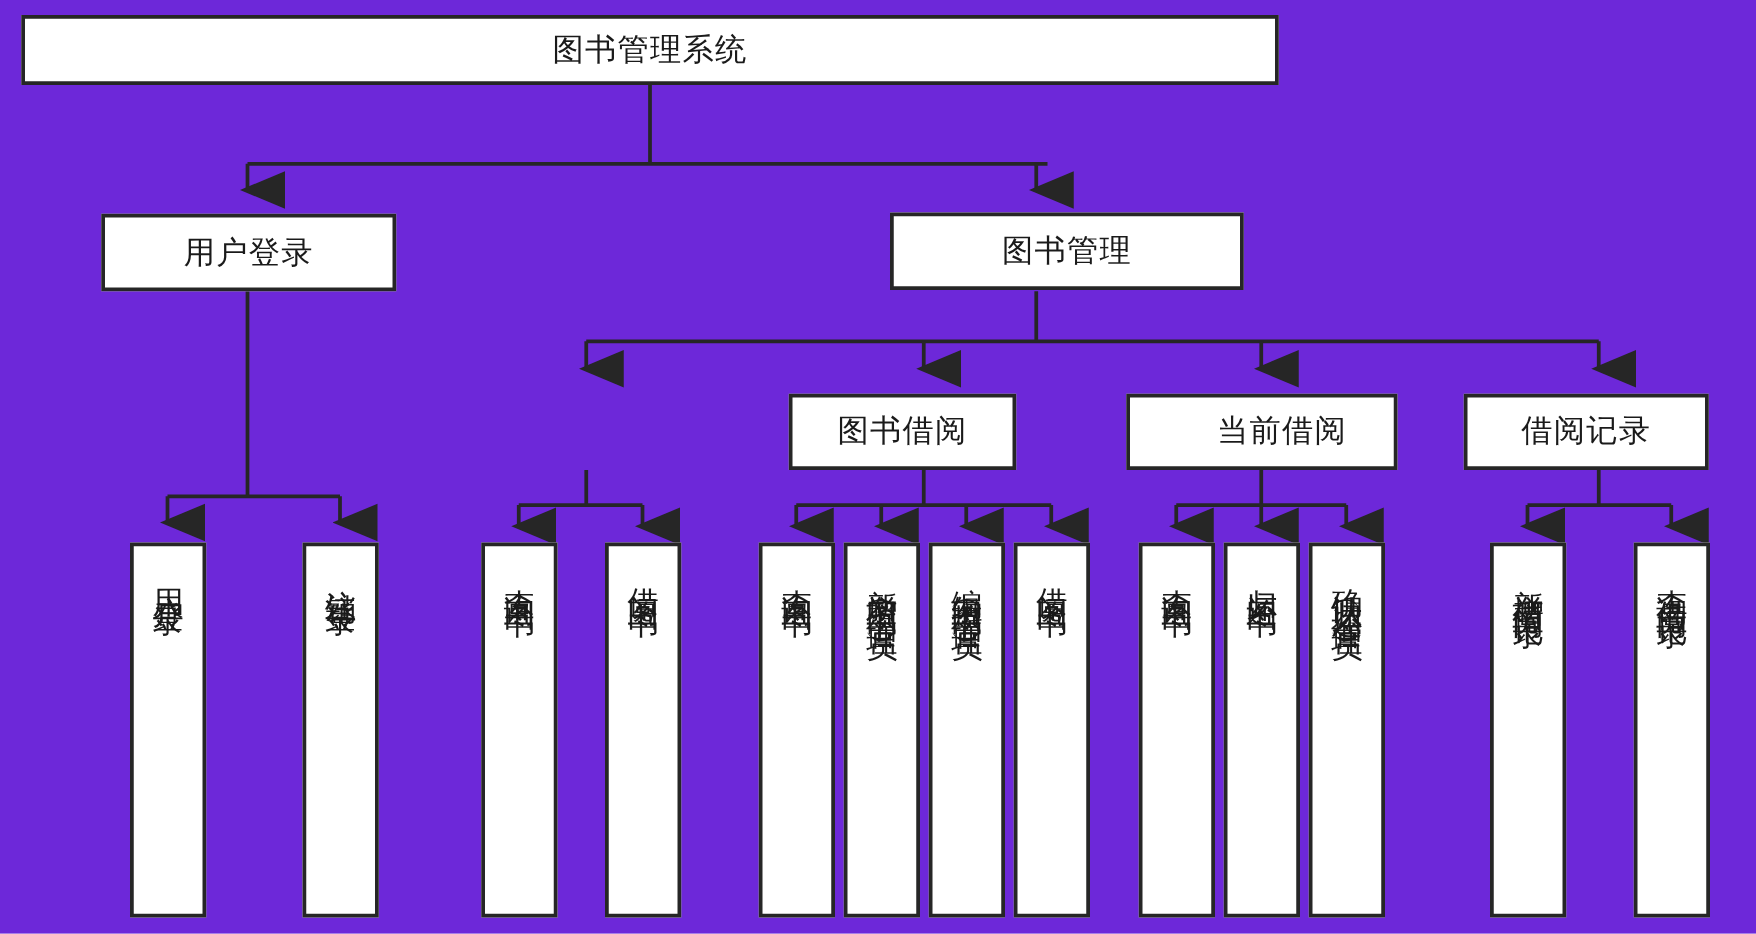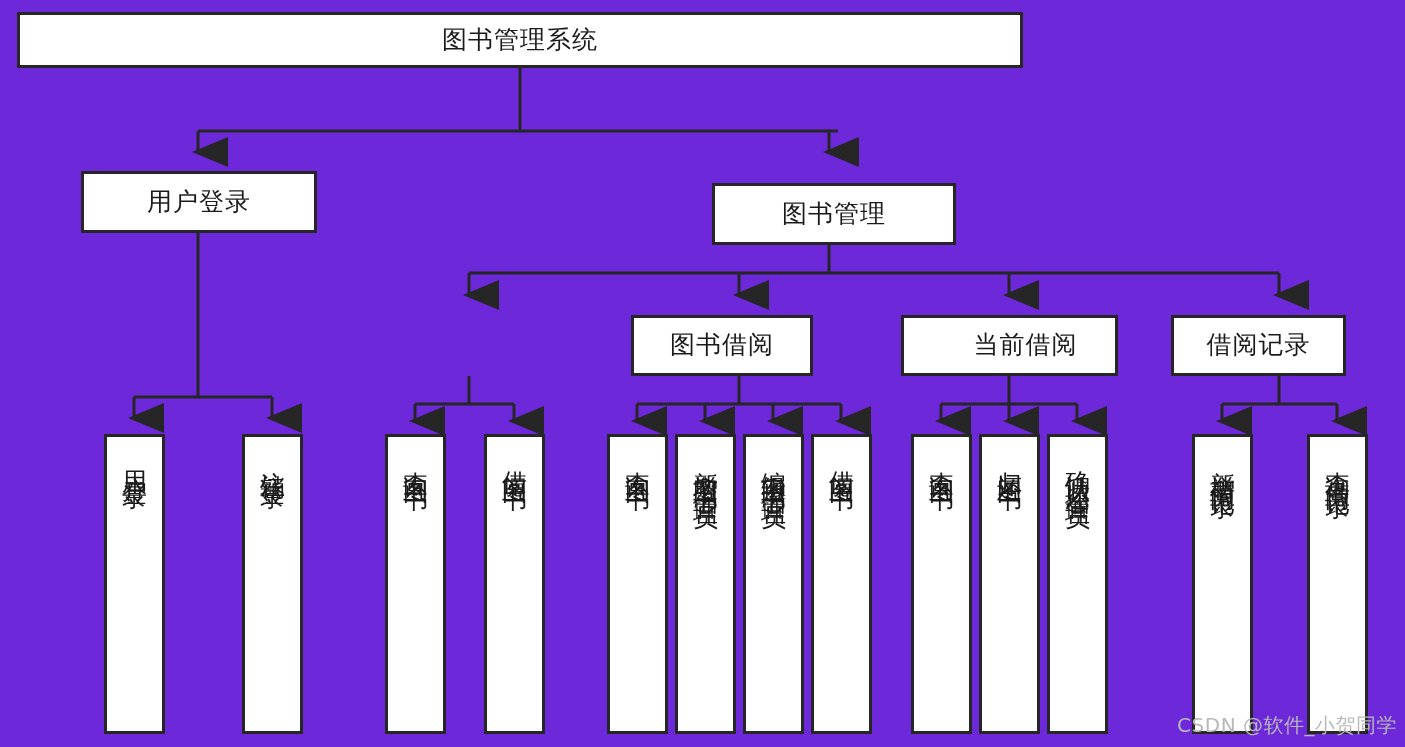--- a/index.html
+++ b/index.html
@@ -119,31 +119,31 @@
     </g>
   </svg>
 
   <div class="node" style="left:17px; top:12px; width:1006px; height:56px;">
     <span class="node-label">图书管理系统</span>
   </div>
 
   <div class="node" style="left:81px; top:171px; width:236px; height:62px;">
     <span class="node-label">用户登录</span>
   </div>
-  <div class="node" style="left:712px; top:183px; width:244px; height:62px;">
+  <div class="node" style="left:712px; top:170px; width:283px; height:62px;">
     <span class="node-label">图书管理</span>
   </div>
 
   <div class="node" style="left:631px; top:315px; width:182px; height:61px;">
     <span class="node-label">图书借阅</span>
   </div>
   <div class="node" style="left:901px; top:315px; width:217px; height:61px;padding-left:32px;">
     <span class="node-label">当前借阅</span>
   </div>
-  <div class="node" style="left:1171px; top:315px; width:175px; height:61px;">
+  <div class="node" style="left:1171px; top:315px; width:196px; height:61px;">
     <span class="node-label">借阅记录</span>
   </div>
 
   <div class="node leaf" style="left:104px; top:434px; width:61px; height:300px;">
     <span class="node-label">用户登录</span>
   </div>
   <div class="node leaf" style="left:242px; top:434px; width:61px; height:300px;">
     <span class="node-label">注销登录</span>
   </div>
 
@@ -177,15 +177,14 @@
     <span class="node-label">确认归还（管理员）</span>
   </div>
 
   <div class="node leaf" style="left:1192px; top:434px; width:61px; height:300px;">
     <span class="node-label">新增借阅记录</span>
   </div>
   <div class="node leaf" style="left:1307px; top:434px; width:61px; height:300px;">
     <span class="node-label">查询借阅记录</span>
   </div>
 
-  <div class="watermark">CSDN @软件_小贺同学</div>
 
 </div>
 
 </body></html>

